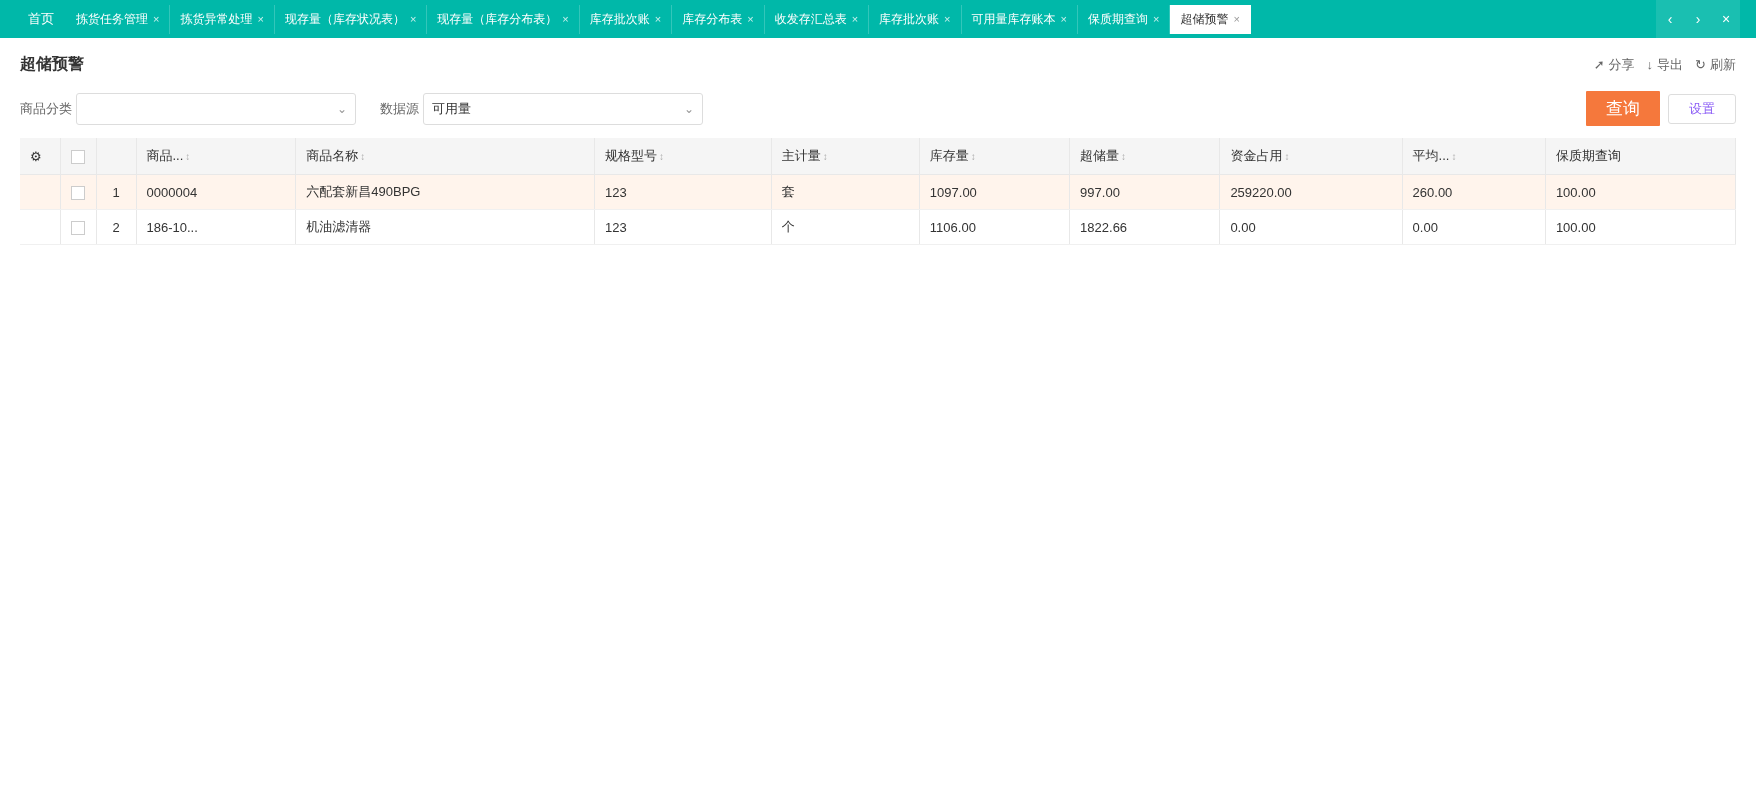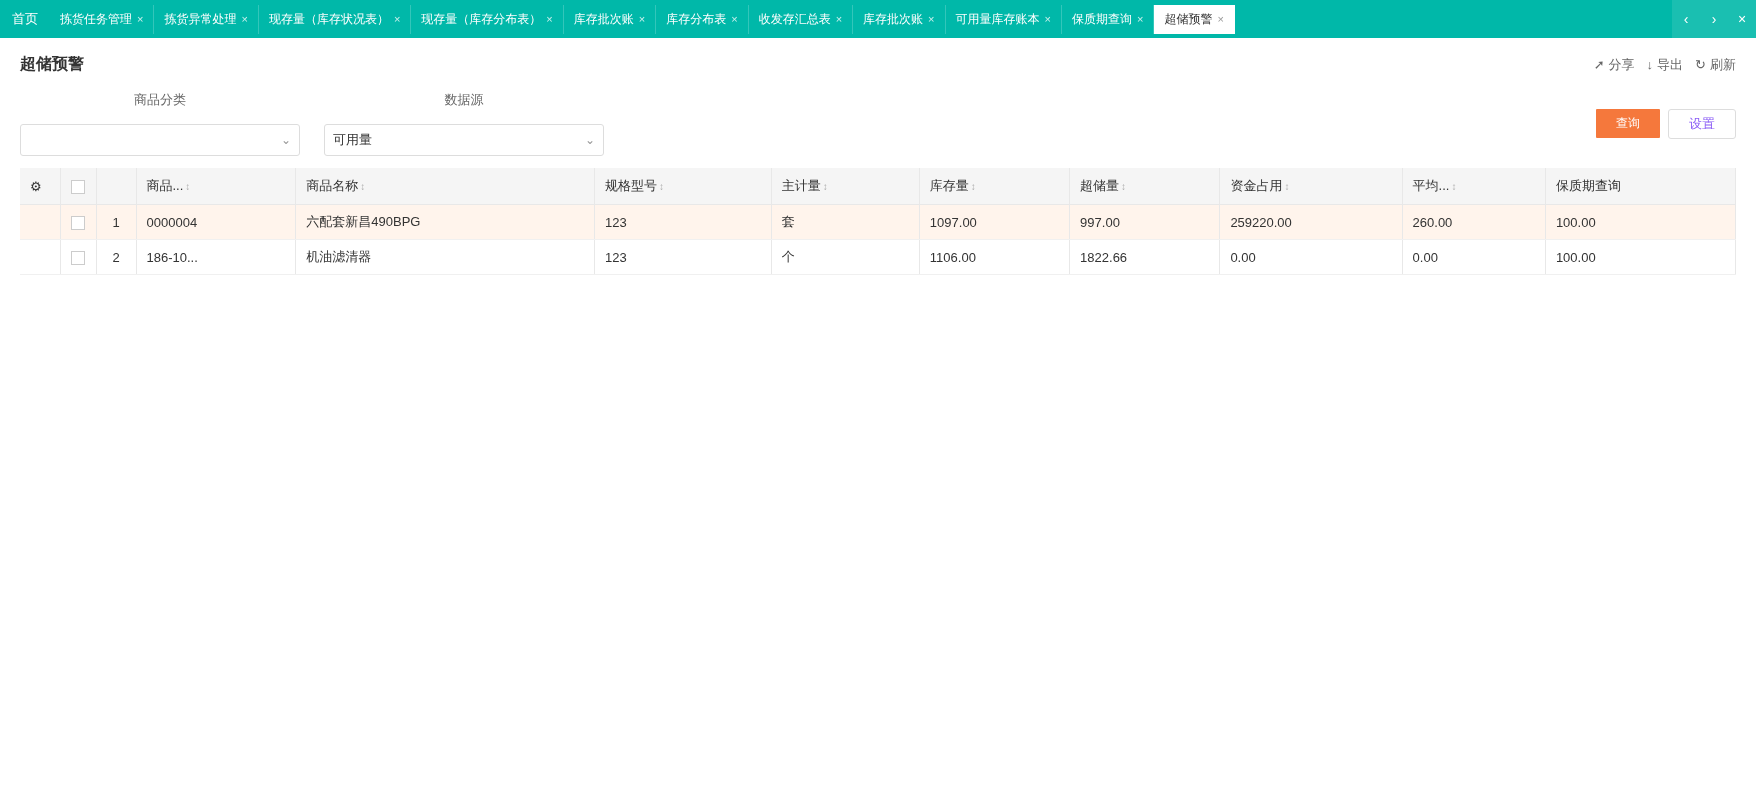--- a/index.html
+++ b/index.html
@@ -4,21 +4,21 @@
   <style>
     * { box-sizing: border-box; margin: 0; padding: 0; }
     body { font-family: 'Microsoft YaHei', Arial, sans-serif; font-size: 13px; background: #f5f5f5; color: #333; }
 
     
     .top-nav {
       display: flex;
       align-items: center;
       background: #00b8a9;
       height: 38px;
-      padding: 0 0;
+      padding: 0 16px;
       overflow: hidden;
     }
     .nav-tab {
       display: flex;
       align-items: center;
       padding: 0 10px;
       height: 29px;
       color: #fff;
       font-size: 12px;
       white-space: nowrap;
@@ -97,22 +97,21 @@
     .filter-row {
       display: flex;
       align-items: center;
       gap: 24px;
       margin-bottom: 12px;
       flex-wrap: wrap;
     }
     .filter-group {
       display: flex;
       align-items: center;
-      gap: 15px;
-      flex-direction: column;
+      gap: 4px;
     }
     .filter-label {
       color: #666;
       white-space: nowrap;
     }
     .filter-select {
       width: 280px;
       height: 32px;
       border: 1px solid #ddd;
       border-radius: 3px;
@@ -127,21 +126,21 @@
     }
     .filter-select .chevron { color: #999; font-size: 12px; }
 
     .query-btn {
       background: #f5783c;
       color: #fff;
       border: none;
       padding: 6px 20px;
       border-radius: 1px;
       cursor: pointer;
-      font-size: 12px;
+      font-size: 17px;
       margin-left: auto;
     }
     .settings-btn {
       background: #fff;
       color: #8b5cf6;
       border: 1px solid #ddd;
       padding: 5px 20px;
       border-radius: 3px;
       cursor: pointer;
       font-size: 13px;

